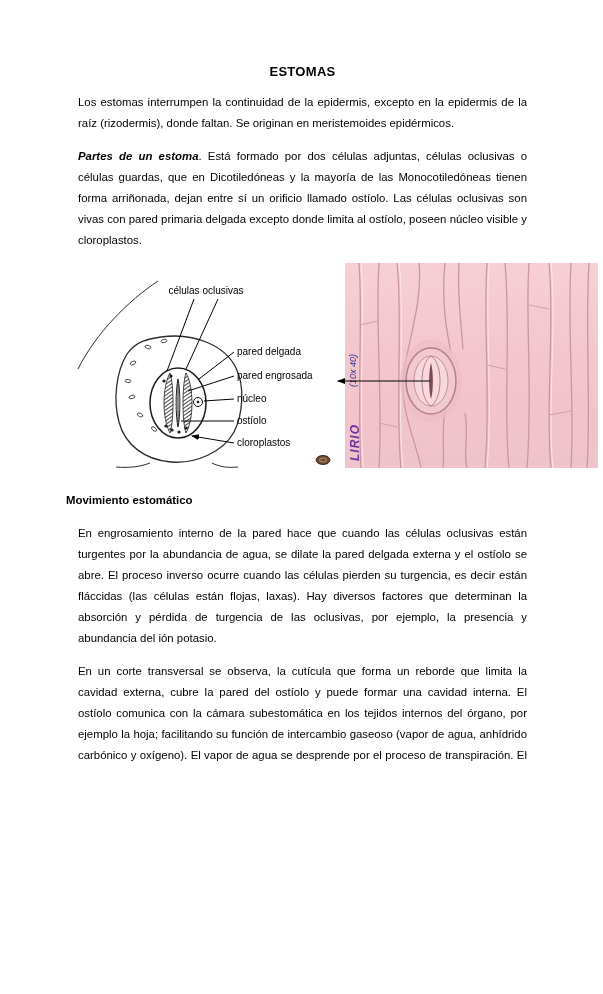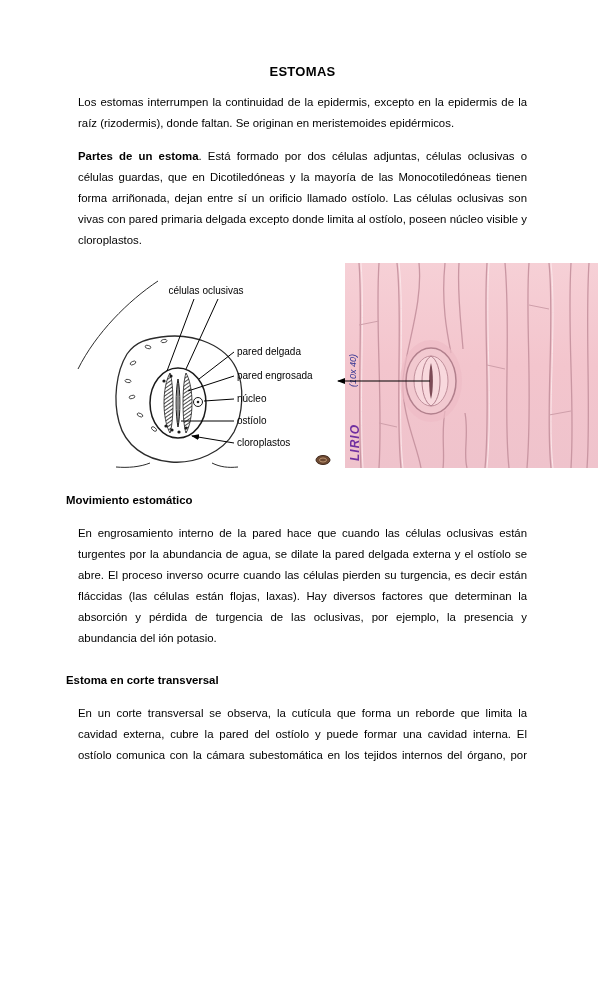--- a/index.html
+++ b/index.html
@@ -13,21 +13,21 @@
   }
   .content{padding:64px 64px 0 66px;}
   .title{
     font-size:13px;font-weight:bold;text-align:center;
     margin:0 0 12px 0;letter-spacing:.3px;line-height:16px;
   }
   .body-p{
     font-size:11.4px;line-height:21px;text-align:justify;
     margin:12px;
   }
-  .bi{font-weight:bold;}
+  .bi{font-weight:bold;font-style:italic;}
   .heading{
     font-size:11.4px;font-weight:bold;line-height:21px;
     margin:21px 0 0 0;
   }
   .figure-row{position:relative;height:206px;margin:2px 0 6px 0;text-align:right;}
   .diagram{position:absolute;left:0;top:0;width:276px;height:205px;}
   .micrograph{position:absolute;left:279px;top:0;width:253px;height:205px;}
   .link-arrow{position:absolute;left:266px;top:110px;width:102px;height:16px;}
   .dlabel{font-size:10px;fill:#000;font-family:"Liberation Sans","DejaVu Sans",sans-serif;}
   .footer{position:absolute;left:66px;right:64px;top:862px;height:50px;}
@@ -183,21 +183,20 @@
           </marker>
         </defs>
         <line x1="98" y1="8" x2="6" y2="8" stroke="#000" stroke-width="1.2" marker-end="url(#arr2)"></line>
       </svg>
     </div>
 
 
     <h2 class="heading">Movimiento estomático</h2>
     <p class="body-p">En engrosamiento interno de la pared hace que cuando las células oclusivas están turgentes por la abundancia de agua, se dilate la pared delgada externa y el ostíolo se abre. El proceso inverso ocurre cuando las células pierden su turgencia, es decir están fláccidas (las células están flojas, laxas). Hay diversos factores que determinan la absorción y pérdida de turgencia de las oclusivas, por ejemplo, la presencia y abundancia del ión potasio.</p>
 
-    <h2 class="heading">Estoma en corte transversal</h2>
     <p class="body-p">En un corte transversal se observa, la cutícula que forma un reborde que limita la cavidad externa, cubre la pared del ostíolo y puede formar una cavidad interna. El ostíolo comunica con la cámara subestomática en los tejidos internos del órgano, por ejemplo la hoja; facilitando su función de intercambio gaseoso (vapor de agua, anhídrido carbónico y oxígeno). El vapor de agua se desprende por el proceso de transpiración. El anhídrido carbónico y oxígeno entran y salen a través del ostíolo para que se realicen los procesos de fotosíntesis y respiración.</p>
   </div>
 
   <div class="footer">
     <svg class="footer-seal" width="30" height="16" viewBox="0 0 30 16">
       <ellipse cx="15" cy="8" rx="11" ry="6.5" fill="#cbb8a0" stroke="#8a7358" stroke-width="1"></ellipse>
       <ellipse cx="15" cy="8" rx="7" ry="4" fill="none" stroke="#8a7358" stroke-width="0.9"></ellipse>
       <ellipse cx="15" cy="8" rx="3" ry="1.8" fill="#8a7358" opacity="0.6"></ellipse>
     </svg>
     <div class="footer-year">2012</div>

